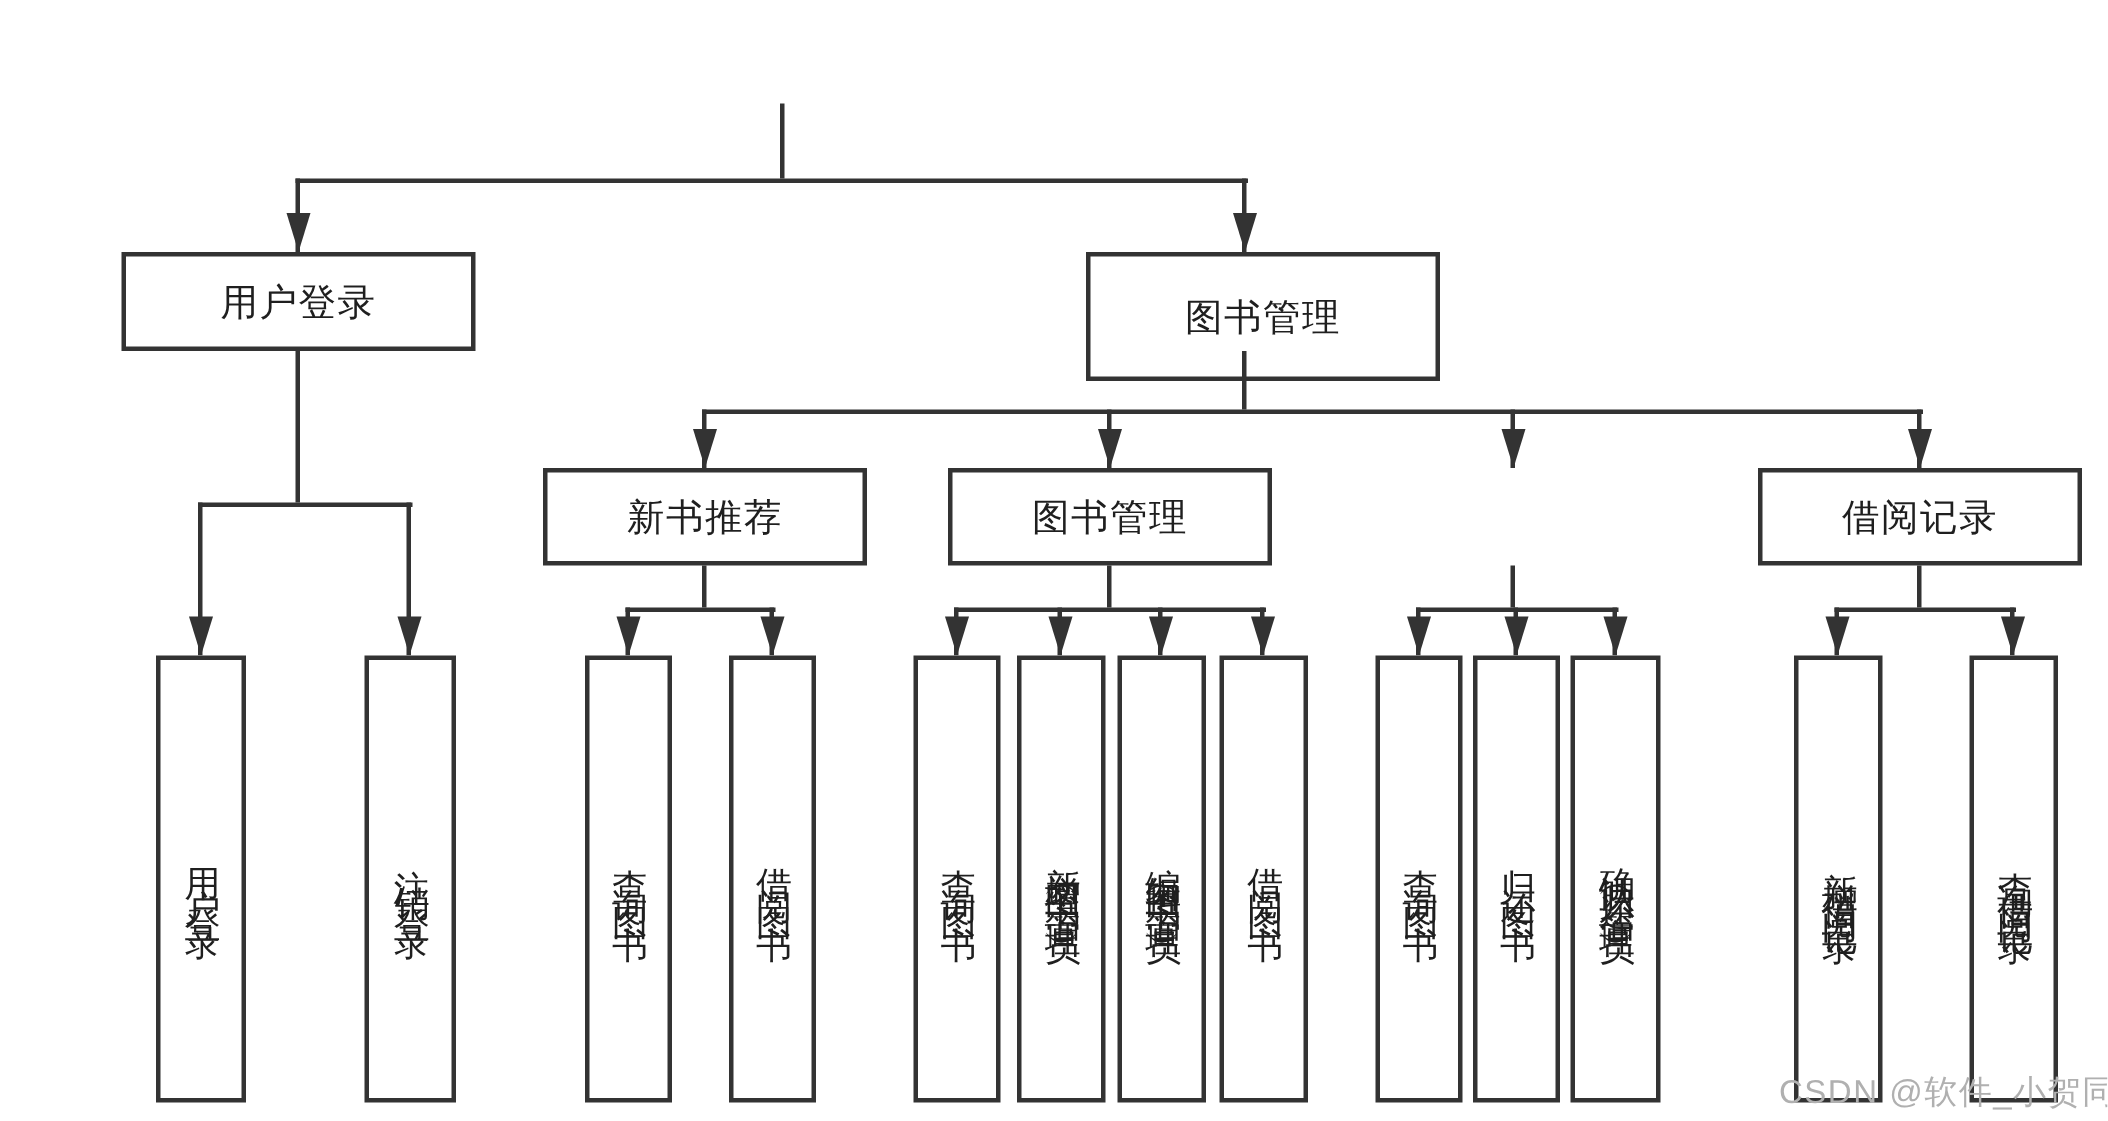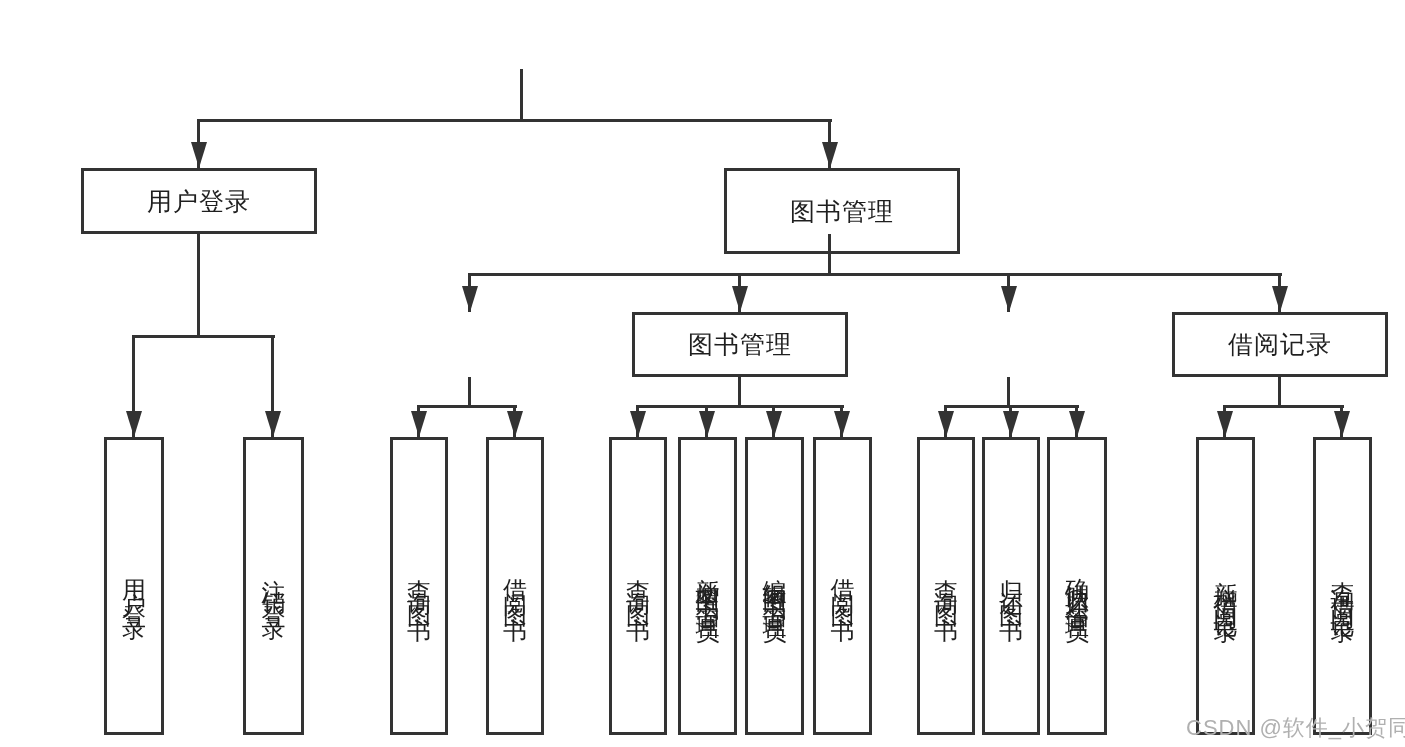--- a/index.html
+++ b/index.html
@@ -80,20 +80,21 @@
   <div class="hl" style="left:468px;top:273px;width:814px"></div>
   <div class="vl" style="left:468px;top:273px;height:39px"></div>
   <div class="ar" style="left:462px;top:286px"></div>
   <div class="vl" style="left:738px;top:273px;height:39px"></div>
   <div class="ar" style="left:732px;top:286px"></div>
   <div class="vl" style="left:1007px;top:273px;height:39px"></div>
   <div class="ar" style="left:1001px;top:286px"></div>
   <div class="vl" style="left:1278px;top:273px;height:39px"></div>
   <div class="ar" style="left:1272px;top:286px"></div>
 
+  <div class="box" style="left:362px;top:312px;width:216px;height:65px">新书推荐</div>
   <div class="box" style="left:632px;top:312px;width:216px;height:65px">图书管理</div>
   <div class="box" style="left:1172px;top:312px;width:216px;height:65px">借阅记录</div>
 
   <div class="vl" style="left:468px;top:377px;height:28px"></div>
   <div class="hl" style="left:417px;top:405px;width:100px"></div>
   <div class="vl" style="left:417px;top:405px;height:32px"></div>
   <div class="ar" style="left:411px;top:411px"></div>
   <div class="vl" style="left:513px;top:405px;height:32px"></div>
   <div class="ar" style="left:507px;top:411px"></div>
 

